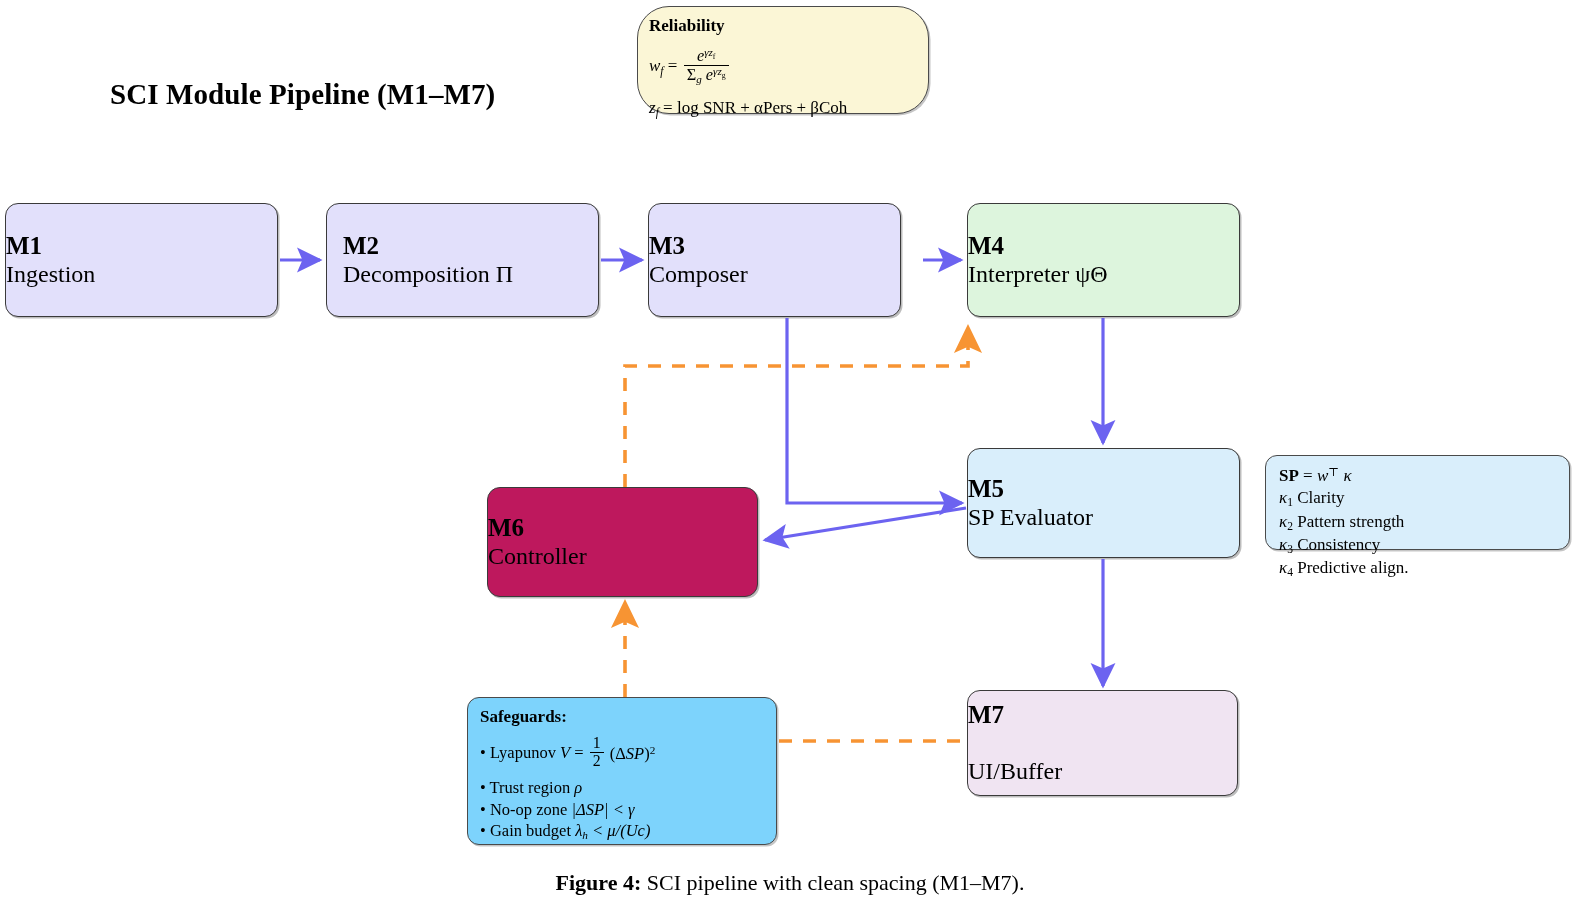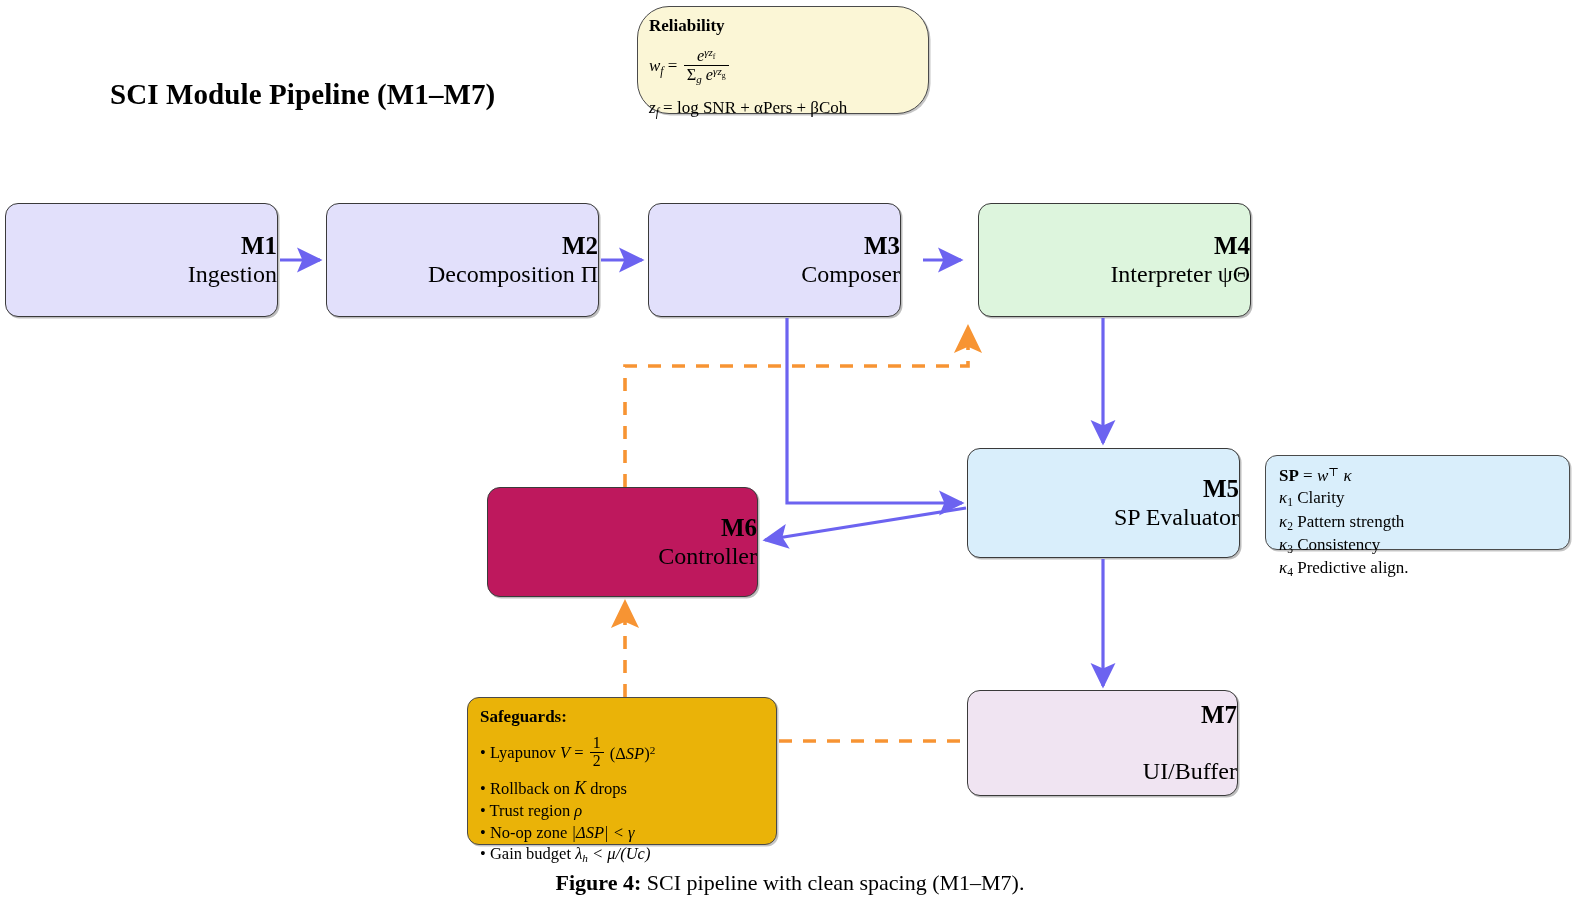--- a/index.html
+++ b/index.html
@@ -6,37 +6,37 @@
   body{width:1580px;height:924px;position:relative;overflow:hidden;
        font-family:"Liberation Serif","DejaVu Serif",serif;color:#000;}
 
   #stage{position:absolute;left:0;top:0;width:1580px;height:924px;}
 
   svg.wires{position:absolute;left:0;top:0;width:1580px;height:924px;
             pointer-events:none;}
 
   .node{position:absolute;box-sizing:border-box;border:1.6px solid #3a3a3a;
         border-radius:13px;display:flex;flex-direction:column;
-        align-items:flex-end;justify-content:center;
+        align-items:flex-start;justify-content:center;
         box-shadow:1.5px 1.5px 0 rgba(90,90,90,.40);}
   .node .nid{font-weight:bold;font-size:25px;line-height:1.05;margin-bottom:2px;}
   .node .nlabel{font-size:24px;line-height:1.1;}
 
   .n-lav{background:#e2e0fb;}
   .n-grn{background:#ddf5dd;}
   .n-blu{background:#d9eefb;}
   .n-org{background:#be185d;}
   .n-pur{background:#f0e4f2;}
 
   .callout{position:absolute;box-sizing:border-box;border:1.4px solid #4a4a4a;
            border-radius:12px;padding:8px 11px;
            box-shadow:1.5px 1.5px 0 rgba(90,90,90,.35);}
   .c-yellow{background:#fbf6d6;border-radius:32px;}
   .c-blue{background:#d9eefb;}
-  .c-green{background:#eab308;}
+  .c-green{background:#7dd3fc;}
 
   .ctitle{font-weight:bold;font-size:17px;line-height:1.25;}
   .cline{font-size:17px;line-height:1.30;white-space:nowrap;}
   .cline.small{font-size:16.5px;}
 
   .mi{font-style:italic;font-family:"Liberation Serif","DejaVu Serif",serif;}
   .up{font-style:normal;}
   sub{font-size:.68em;vertical-align:-.28em;font-style:italic;}
   sup{font-size:.68em;vertical-align:.45em;font-style:normal;}
   .frac{display:inline-block;vertical-align:-0.52em;text-align:center;
@@ -71,31 +71,31 @@
       <span class="mi">z</span><sub>f</sub>
       <span>= log SNR + αPers + βCoh</span>
     </div>
   </div>
 
   <div class="node n-lav" style="left:5px;top:203px;width:273px;height:114px;">
     <div class="nid">M1</div>
     <div class="nlabel">Ingestion</div>
   </div>
 
-  <div class="node n-lav" style="left:326px;top:203px;width:273px;height:114px;">
+  <div class="node n-lav" style="left:326px;top:203px;width:273px;height:114px;padding-left:16px;">
     <div class="nid">M2</div>
     <div class="nlabel">Decomposition Π</div>
   </div>
 
   <div class="node n-lav" style="left:648px;top:203px;width:253px;height:114px;">
     <div class="nid">M3</div>
     <div class="nlabel">Composer</div>
   </div>
 
-  <div class="node n-grn" style="left:967px;top:203px;width:273px;height:114px;margin-left:11px;">
+  <div class="node n-grn" style="left:967px;top:203px;width:273px;height:114px;">
     <div class="nid">M4</div>
     <div class="nlabel">Interpreter ψΘ</div>
   </div>
 
   <div class="node n-blu" style="left:967px;top:448px;width:273px;height:110px;">
     <div class="nid">M5</div>
     <div class="nlabel">SP Evaluator</div>
   </div>
 
   <div class="node n-org" style="left:487px;top:487px;width:271px;height:110px;">
@@ -141,26 +141,20 @@
       <span>Lyapunov</span>
       <span class="mi">V</span>
       <span>=</span>
       <span class="frac" style="vertical-align:-0.45em;">
         <span class="num">1</span>
         <span class="den">2</span>
       </span>
       <span>(<span class="up">Δ</span><span class="mi">SP</span>)<sup>2</sup></span>
     </div>
 
-    <div class="cline small">
-      <span>•</span>
-      <span>Rollback on</span>
-      <span class="mi" style="font-size:1.08em;">K</span>
-      <span>drops</span>
-    </div>
 
     <div class="cline small">
       <span>•</span>
       <span>Trust region</span>
       <span class="mi">ρ</span>
     </div>
 
     <div class="cline small">
       <span>•</span>
       <span>No-op zone</span>

